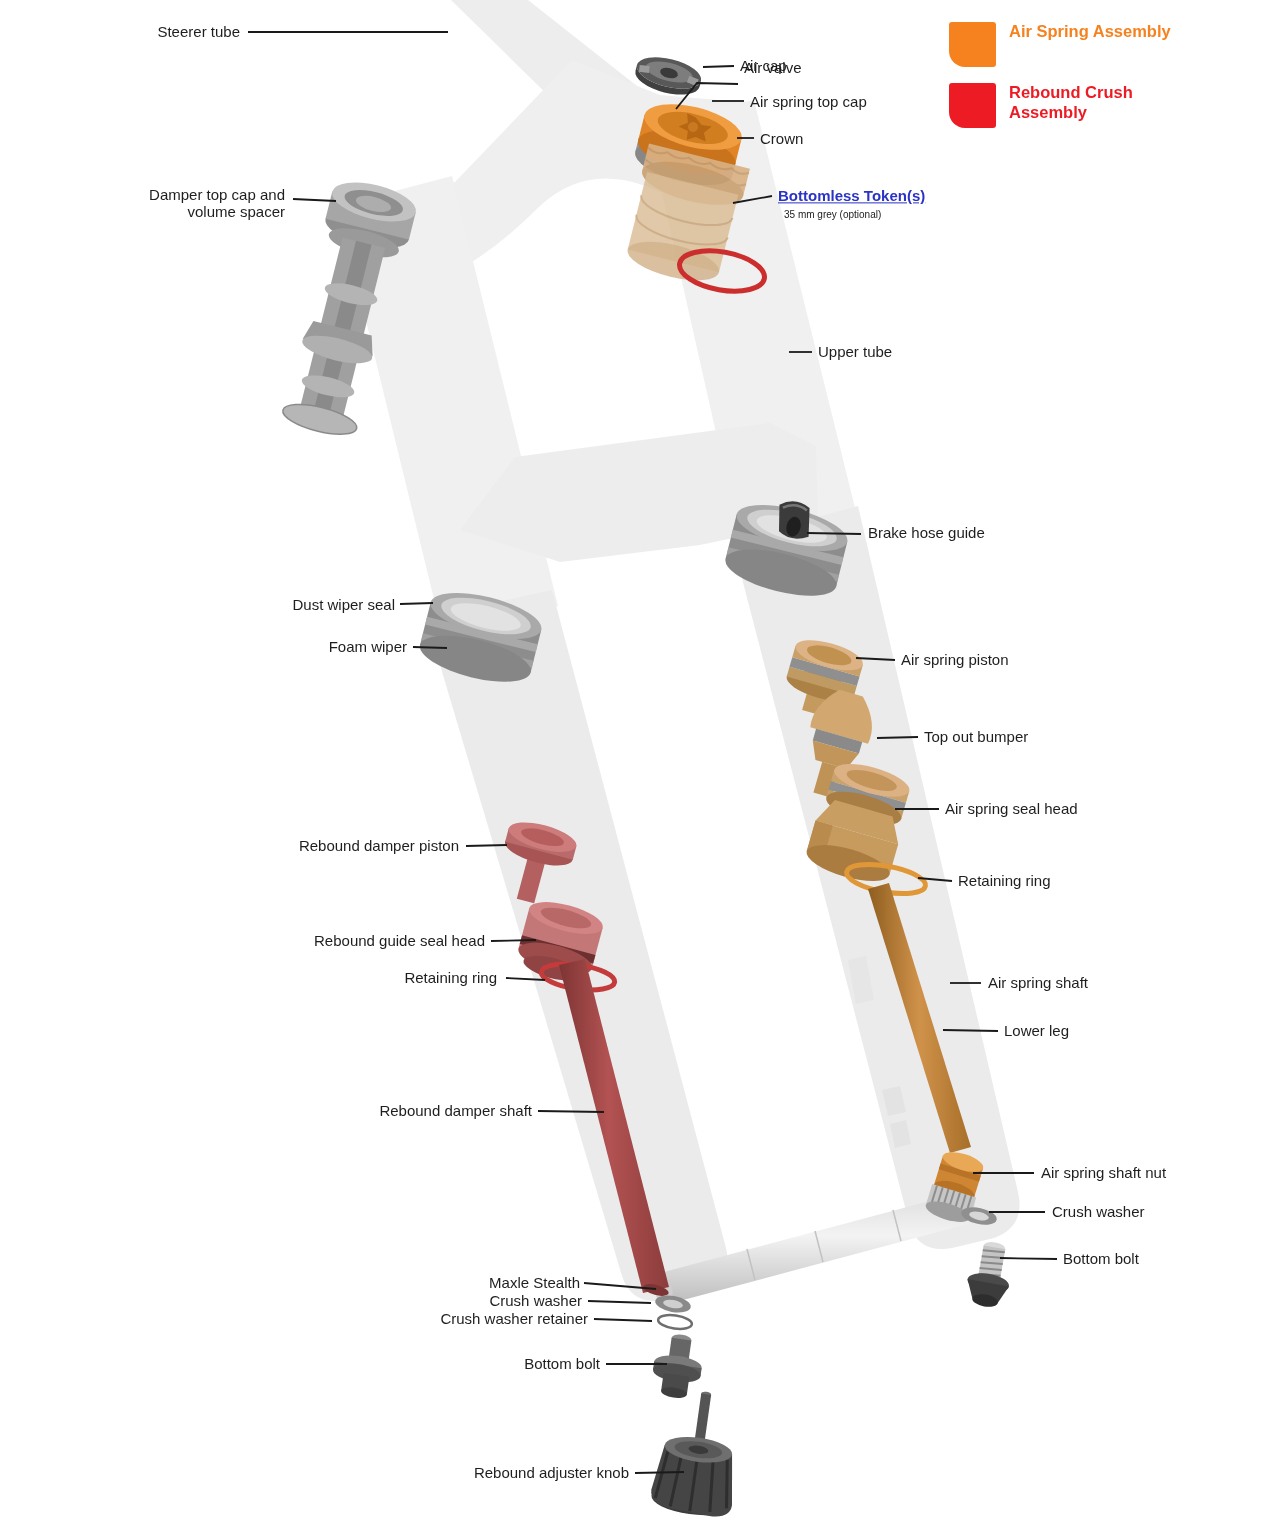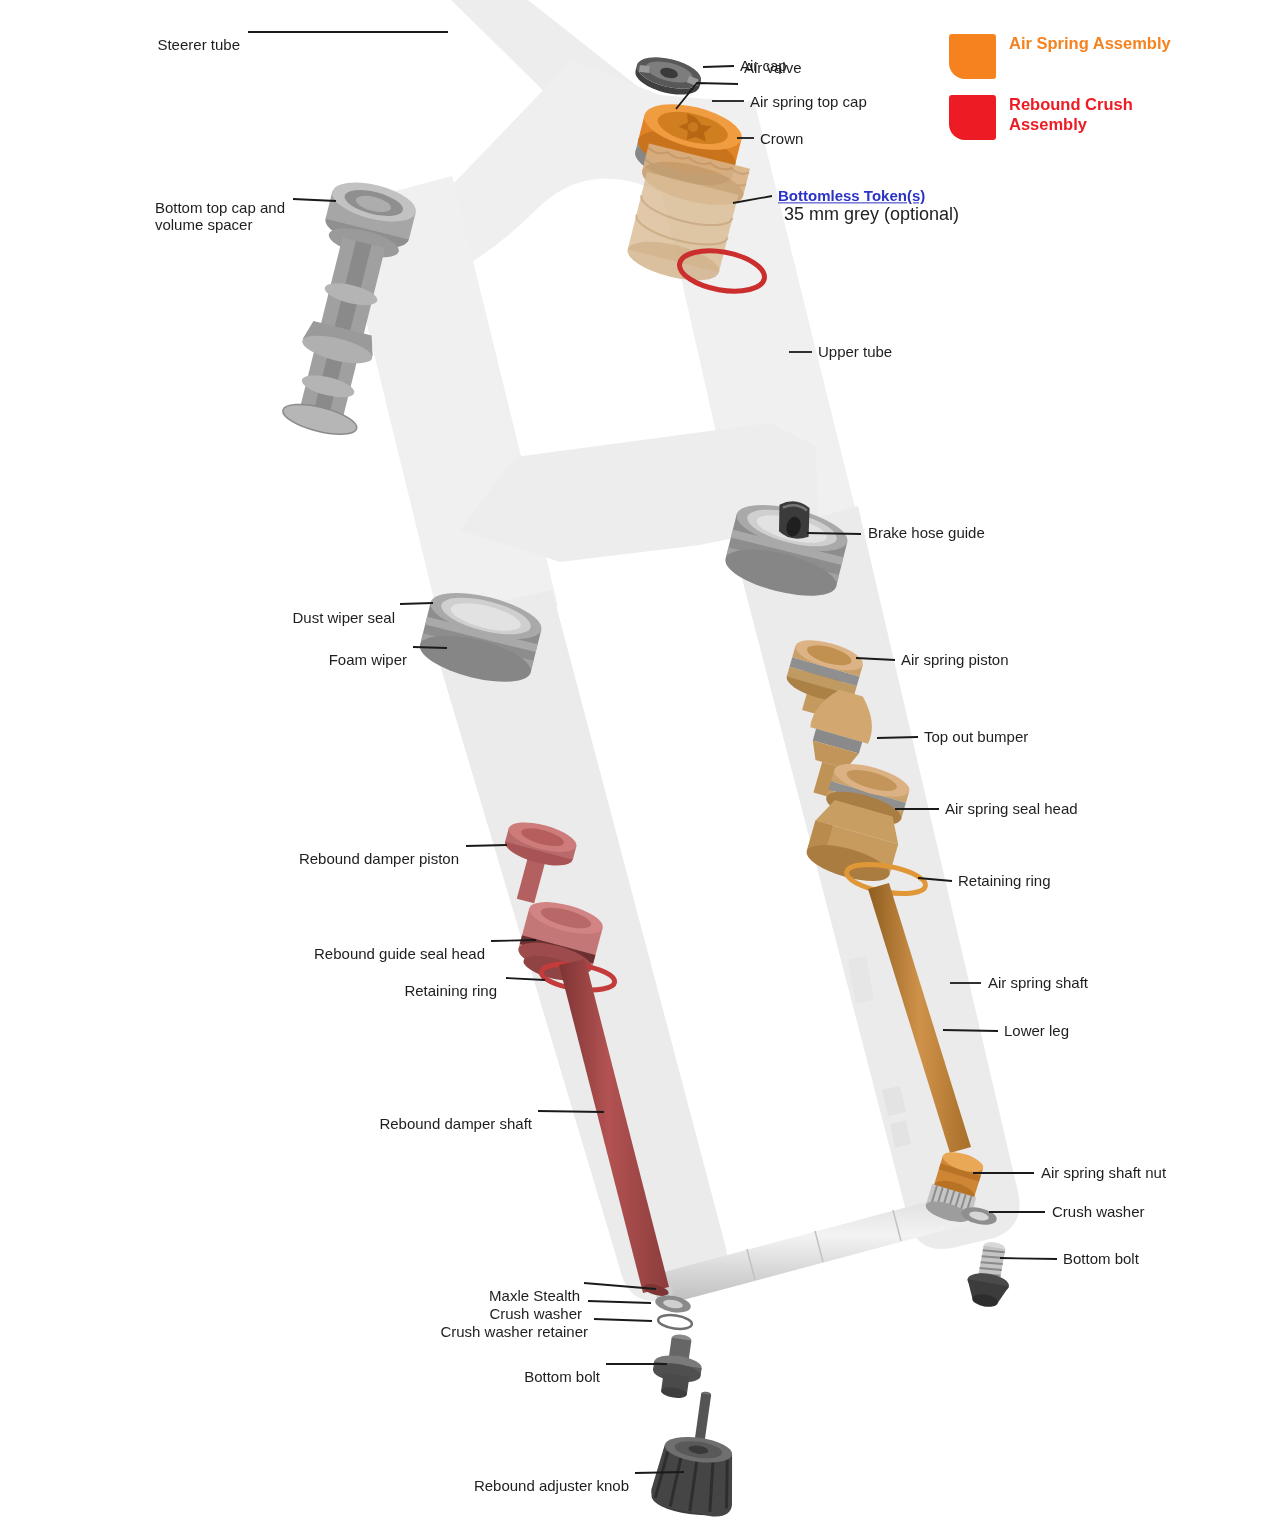--- a/index.html
+++ b/index.html
@@ -1,25 +1,25 @@
 <!DOCTYPE html>
 <html><head>
 <meta charset="utf-8">
 <style>
   html,body{margin:0;padding:0;background:#ffffff;}
   #stage{position:relative;width:1274px;height:1523px;background:#fff;overflow:hidden;
          font-family:"Liberation Sans",sans-serif;}
   #art{position:absolute;left:0;top:0;}
   .lbl{position:absolute;font-size:15px;line-height:1.15;color:#1e1e1e;
        white-space:nowrap;transform:translateY(-50%);}
-  .lbl.ra{margin-top:13px;}
+  .lbl.ra{text-align:right;}
   .lbl a{text-decoration:underline;font-weight:bold;}
-  .note{position:absolute;font-size:18px;color:#222;transform:translateY(-50%);white-space:nowrap;}
+  .note{position:absolute;font-size:10px;color:#222;transform:translateY(-50%);white-space:nowrap;}
   #legend{position:absolute;left:949px;top:22px;width:260px;}
-  .leg-row{display:flex;align-items:flex-start;margin-bottom:16px;margin-top:12px;}
+  .leg-row{display:flex;align-items:flex-start;margin-bottom:16px;}
   .leg-swatch{width:47px;height:45px;flex:0 0 47px;
               border-radius:3px 3px 3px 16px;}
   .leg-label{margin-left:13px;width:185px;font-size:16.5px;font-weight:bold;line-height:1.2;}
 </style>
 </head>
 <body>
 
 <div id="stage">
 
 <svg id="art" width="1274" height="1523" viewBox="0 0 1274 1523">
@@ -323,21 +323,21 @@
     <div class="leg-label" style="color: rgb(245, 130, 31);">Air Spring Assembly</div>
   </div>
   <div class="leg-row">
     <div class="leg-swatch" style="background: rgb(237, 28, 36);"></div>
     <div class="leg-label" style="color: rgb(237, 28, 36);">Rebound Crush Assembly</div>
   </div>
 </div>
 
 <div class="lbl ra" style="right:1034px;top:32px">Steerer tube</div>
 <div class="lbl ra" style="right:989px;top:203px">
-  <div>Bottom top cap and</div>
+  <div>Damper top cap and</div>
   <div>volume spacer</div>
 </div>
 <div class="lbl ra" style="right:879px;top:605px">Dust wiper seal</div>
 <div class="lbl ra" style="right:867px;top:647px">Foam wiper</div>
 <div class="lbl ra" style="right:815px;top:846px">Rebound damper piston</div>
 <div class="lbl ra" style="right:789px;top:941px">Rebound guide seal head</div>
 <div class="lbl ra" style="right:777px;top:978px">Retaining ring</div>
 <div class="lbl ra" style="right:742px;top:1111px">Rebound damper shaft</div>
 <div class="lbl ra" style="right:694px;top:1283px">Maxle Stealth</div>
 <div class="lbl ra" style="right:692px;top:1301px">Crush washer</div>

